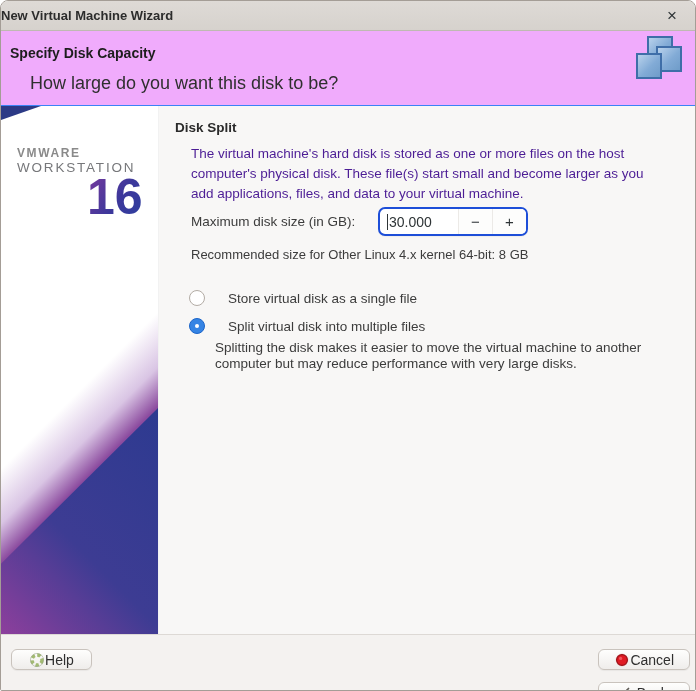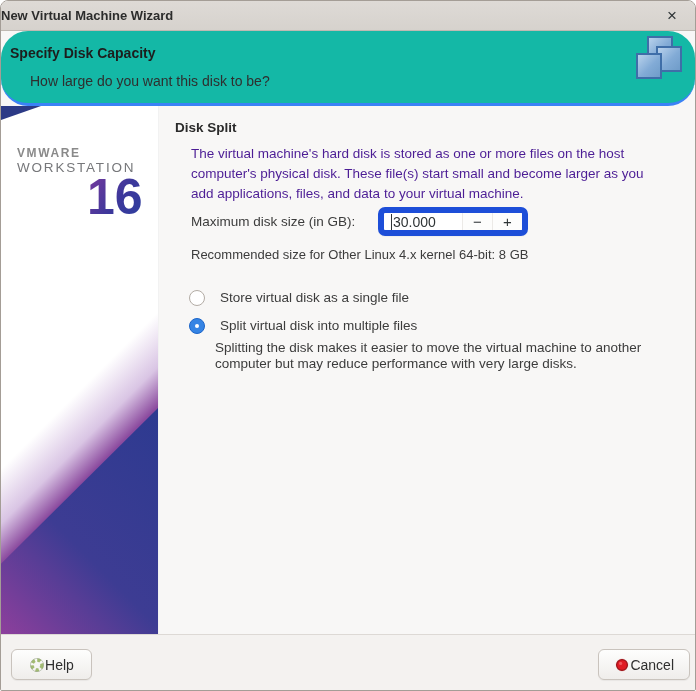--- a/index.html
+++ b/index.html
@@ -22,24 +22,24 @@
   .titlebar-title { font-size:13px; font-weight:bold; color:#2c2c2c; }
   .close-btn {
     position:absolute; right:10px; top:0; height:30px; width:26px;
     display:flex; align-items:center; justify-content:center;
     font-size:17px; color:#2e3436; cursor:default;
   }
 
   
   .header {
     position:absolute; left:0; top:30px; width:100%; height:75px;
-    background:#14b8a6; border-bottom:3px solid #3b82f6;border-radius:27px;
+    background:#f0abfc; border-bottom:1px solid #3b82f6;
   }
   .header-title { position:absolute; left:9px; top:14px; font-size:14px; font-weight:bold; color:#1d1d1d; }
-  .header-subtitle { position:absolute; left:29px; top:42px; font-size:14px; color:#2f2f2f; }
+  .header-subtitle { position:absolute; left:29px; top:42px; font-size:18px; color:#2f2f2f; }
   .header-art { position:absolute; right:8px; top:3px; width:58px; height:56px; }
   .sq { position:absolute; width:26px; height:26px; border:2px solid #3f6ea8;
         background:linear-gradient(135deg,#b9d2ec,#82abd6 55%,#6f9cc9); }
   .sq-back  { left:18px; top:2px; }
   .sq-right { left:27px; top:12px; }
   .sq-front { left:7px;  top:19px; }
 
   
   .sidebar {
     position:absolute; left:0; top:105px; width:158px; height:528px;
@@ -65,47 +65,47 @@
     -webkit-background-clip:text; background-clip:text; color:transparent; }
 
   
   .content { position:absolute; left:158px; top:105px; right:0; height:528px; background:#f8f7f6; }
   .section-title { position:absolute; left:16px; top:14px; font-size:13.5px; font-weight:bold; color:#2b2b2b; }
   .desc-text { position:absolute; left:32px; top:38px; font-size:13.5px; line-height:20px;
     color:#4c1d95; white-space:pre-line; }
 
   .size-label { position:absolute; left:32px; top:108px; font-size:13.5px; color:#3c3c3c; }
   .spinbox { position:absolute; left:219px; top:101px; width:150px; height:29px;
-    background:#ffffff; border:6px solid #1d4ed8; border-radius:7px;
+    background:#ffffff; border:2px solid #1d4ed8; border-radius:7px;
     box-shadow:0 1px 1px rgba(0,0,0,0.04);
     display:flex; align-items:stretch; overflow:hidden; }
   .spin-value { flex:0 0 78px; display:flex; align-items:center; padding-left:7px;
     font-size:14px; color:#2e3436; }
   .caret { display:inline-block; width:1px; height:16px; background:#2e3436; margin-right:1px; }
   .spin-btn { flex:1; display:flex; align-items:center; justify-content:center;
     font-size:15px; color:#2e3436; border-left:1px solid #eceae7; background:#fdfdfc; }
 
   .recommended { position:absolute; left:32px; top:141px; font-size:13px; color:#3c3c3c; }
 
-  .radio-row { position:absolute; left:30px; display:flex; align-items:flex-start; gap:15px; }
+  .radio-row { position:absolute; left:30px; display:flex; align-items:center; gap:23px; }
   .radio-row-1 { top:184px; }
   .radio-row-2 { top:212px; }
   .radio { width:16px; height:16px; border-radius:50%; flex:0 0 16px; }
   .radio-off { background:#ffffff; border:1px solid #b3aca5; }
   .radio-on { background:#3584e4; border:1px solid #1c65c9; position:relative; }
   .radio-on::after { content:""; position:absolute; left:5px; top:5px; width:4px; height:4px;
     border-radius:50%; background:#ffffff; }
   .radio-label { font-size:13.5px; color:#3c3c3c; }
   .split-desc { position:absolute; left:56px; top:234px; font-size:13.5px; line-height:16px;
     color:#3c3c3c; white-space:pre-line; }
 
   
   .footer { position:absolute; left:0; top:633px; width:100%; height:58px;
     background:#f4f2f0; border-top:1px solid #ddd9d5; }
-  .btn { height:31px; display:inline-flex; align-items:center; justify-content:center; gap:0;
+  .btn { height:21px; display:inline-flex; align-items:center; justify-content:center; gap:0;
     padding:0 15px; font-size:14px; color:#2f2f2f;
     background:linear-gradient(#fefefd,#efedeb);
     border:1px solid #c9c3bd; border-radius:6px;
     box-shadow:0 1px 1px rgba(0,0,0,0.05); }
   .btn-help { position:absolute; left:10px; top:14px; width:81px; }
   .btn-group { position:absolute; right:5px; top:14px; display:flex; gap:12px;flex-direction:column; }
   .btn svg { display:block; }
 </style>
 </head>
 <body>

